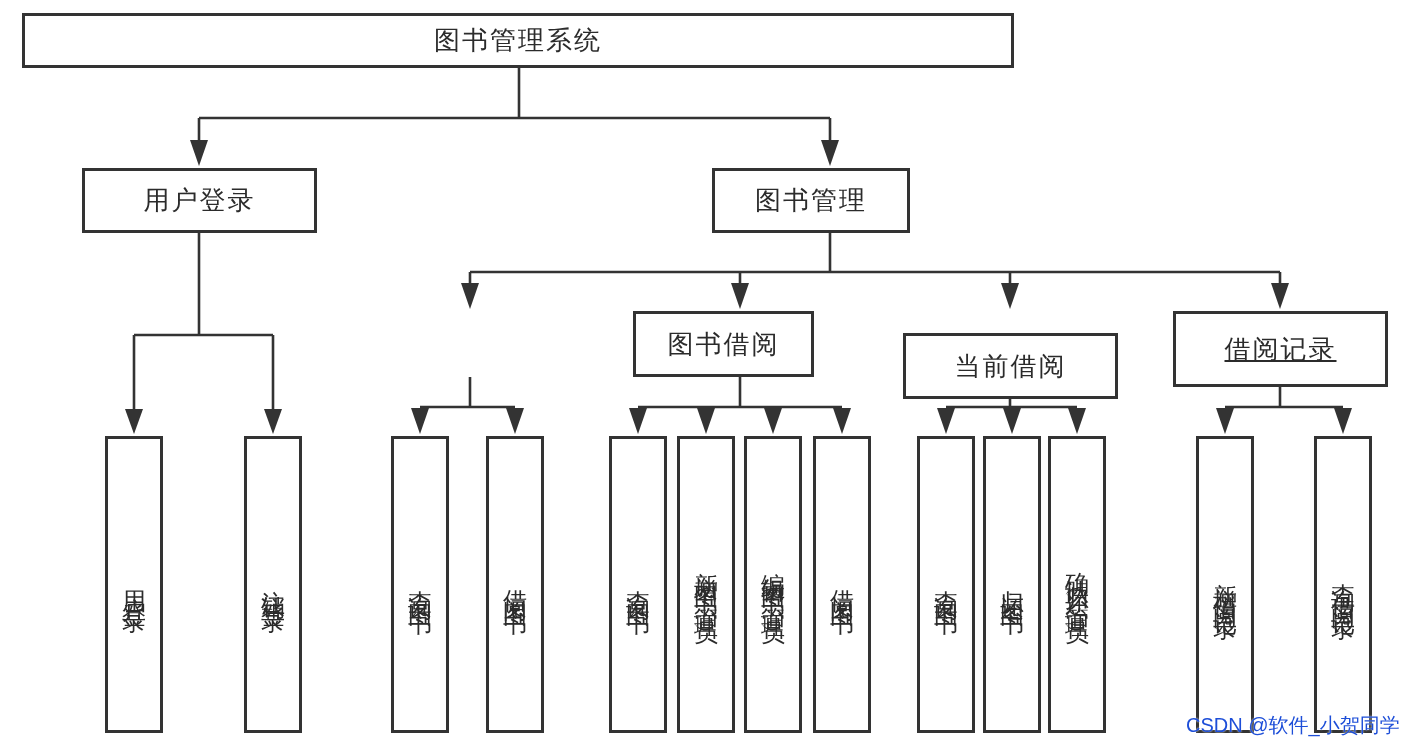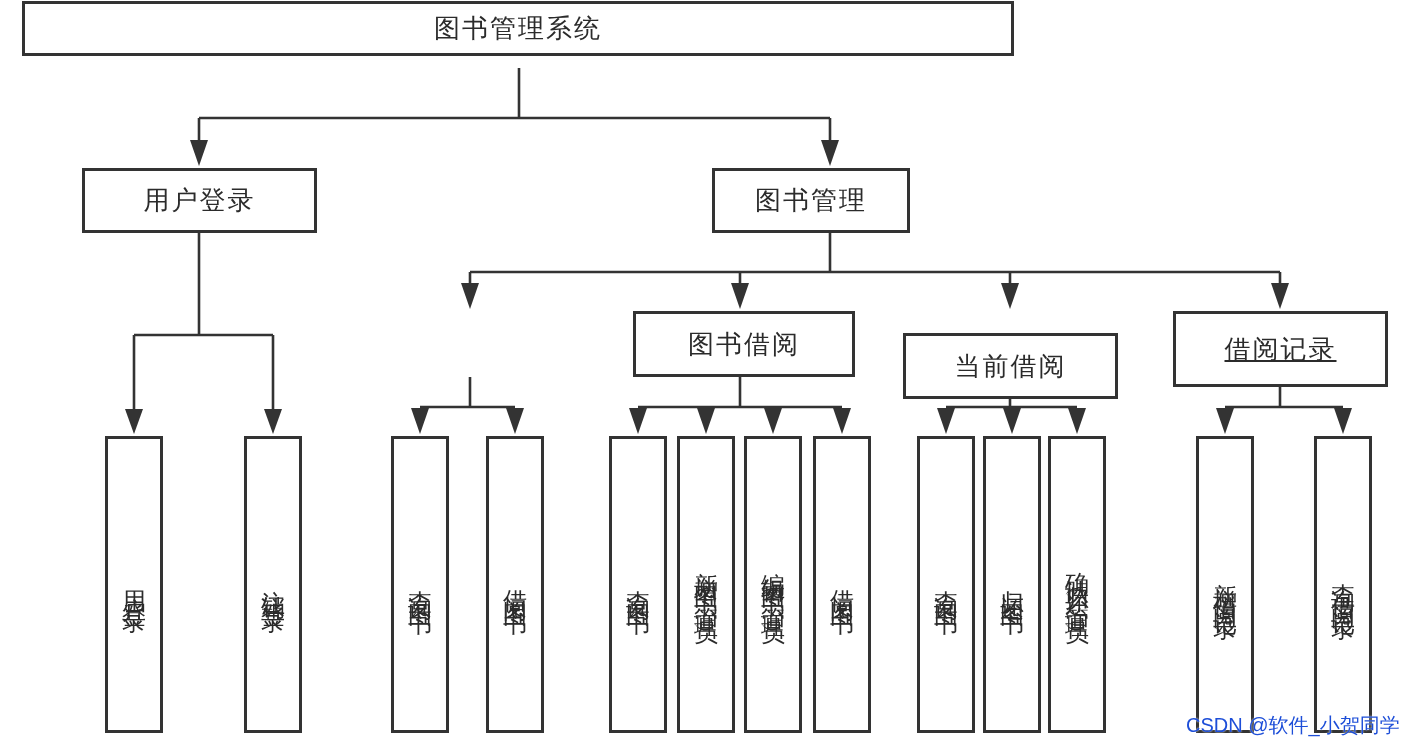--- a/index.html
+++ b/index.html
@@ -22,25 +22,25 @@
   }
   .node.h{font-size:26px;letter-spacing:2px;white-space:nowrap;}
   .node.v{font-size:24px;}
   .vtext{
     writing-mode:vertical-rl;
     text-orientation:mixed;
     letter-spacing:7px;
     line-height:1;
   }
   
-  #n-root{left:22px;top:1px;width:992px;height:55px;}
+  #n-root{left:22px;top:13px;width:992px;height:55px;}
   #n-login{left:82px;top:168px;width:235px;height:65px;}
   #n-mgmt{left:712px;top:168px;width:198px;height:65px;}
   #n-newbook{left:363px;top:311px;width:215px;height:66px;}
-  #n-borrow{left:633px;top:311px;width:222px;height:66px;}
+  #n-borrow{left:633px;top:311px;width:181px;height:66px;}
   #n-current{left:903px;top:311px;width:215px;height:66px;margin-top:22px;}
   #n-record{left:1173px;top:311px;width:215px;height:76px;text-decoration:underline;}
   .leaf{top:436px;width:58px;height:297px;}
   #l-g1a{left:105px;} #l-g1b{left:244px;}
   #l-g2a{left:391px;} #l-g2b{left:486px;}
   #l-g3a{left:609px;} #l-g3b{left:677px;} #l-g3c{left:744px;} #l-g3d{left:813px;}
   #l-g4a{left:917px;} #l-g4b{left:983px;} #l-g4c{left:1048px;}
   #l-g5a{left:1196px;} #l-g5b{left:1314px;}
   #watermark{
     position:absolute;left:1186px;top:712px;z-index:2;

